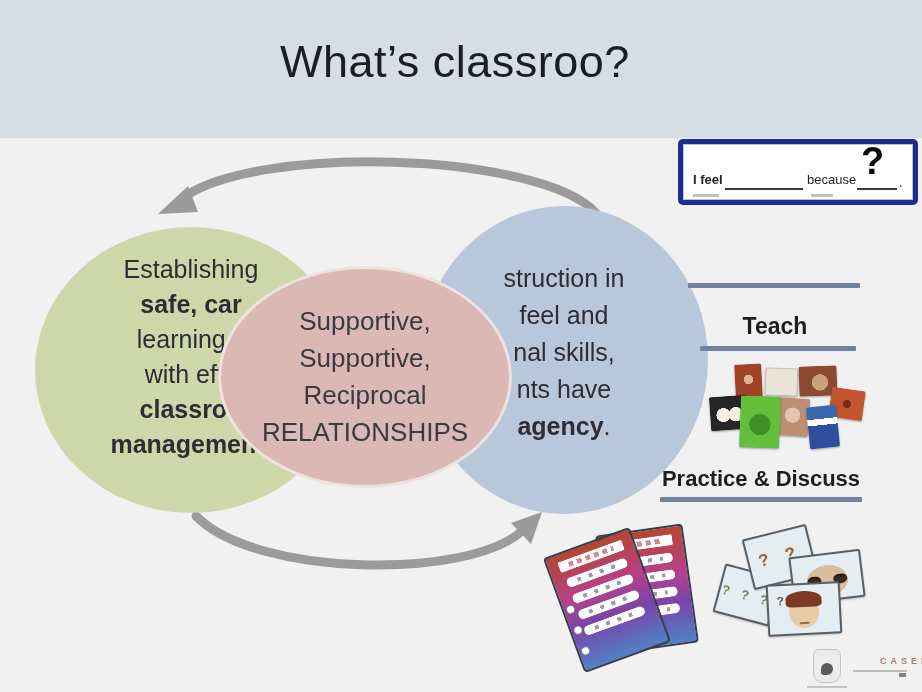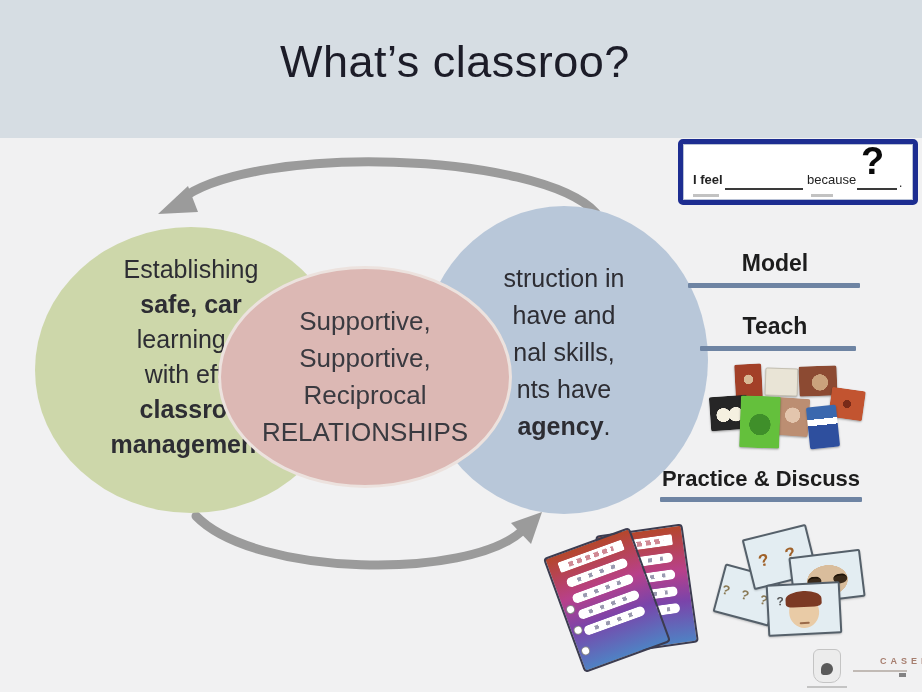--- a/index.html
+++ b/index.html
@@ -138,21 +138,21 @@
   <div class="vtext green-text">
       <div class="vline"><span>Establishing</span></div>
       <div class="vline"><span style="font-weight: bold;">safe, car</span></div>
       <div class="vline"><span>learning s</span></div>
       <div class="vline"><span>with effe</span></div>
       <div class="vline"><span style="font-weight: bold;">classroo</span></div>
       <div class="vline"><span style="font-weight: bold;">management.</span></div>
     </div>
   <div class="vtext blue-text">
       <div class="vline"><span style="font-weight: normal;">struction</span><span> in</span></div>
-      <div class="vline"><span>have and</span></div>
+      <div class="vline"><span>feel and</span></div>
       <div class="vline"><span>nal skills,</span></div>
       <div class="vline"><span>nts have</span></div>
       <div class="vline"><span style="font-weight: bold;">agency</span><span>.</span></div>
     </div>
 
   <div class="pink">
     <div class="vtext">
         <div class="vline"><span>Supportive,</span></div>
         <div class="vline"><span>Supportive,</span></div>
         <div class="vline"><span>Reciprocal</span></div>
@@ -166,21 +166,20 @@
       <div class="sf-blank sf-b1"></div>
       <span class="sf-t sf-conn">because</span>
       <div class="sf-blank sf-b2"></div>
       <span class="sf-t sf-period">.</span>
       <span class="sf-q">?</span>
       <div class="sf-tiny t1"></div>
       <div class="sf-tiny t2"></div>
     </div>
   </div>
 
-  <div class="step model-l">Model</div>
   <div class="bar model-b"></div>
   <div class="step teach-l">Teach</div>
   <div class="bar teach-b"></div>
 
   <div class="books">
     <div class="bk b3"></div>
     <div class="bk b4"></div>
     <div class="bk b5"></div>
     <div class="bk b8"></div>
     <div class="bk b6"></div>

